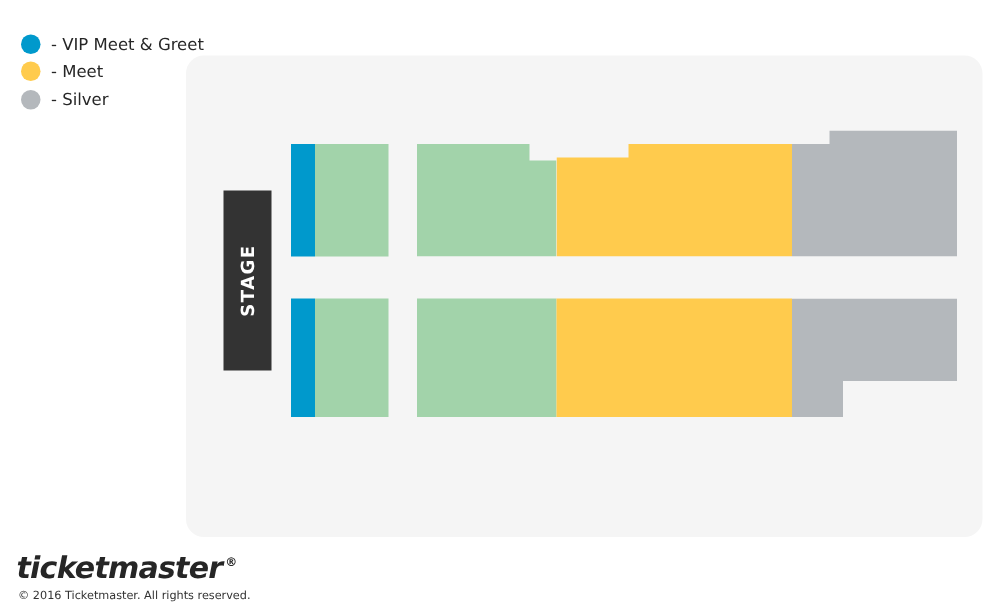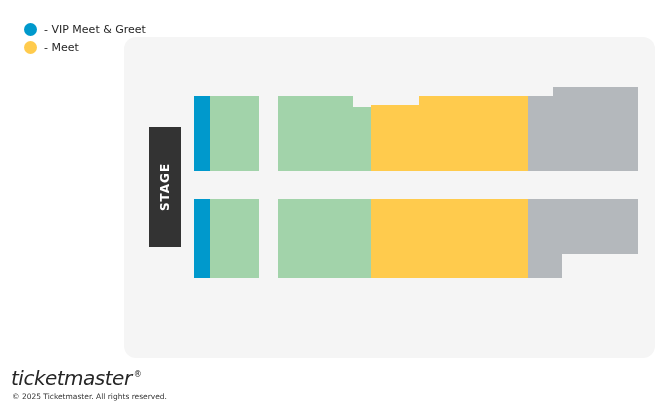--- a/index.html
+++ b/index.html
@@ -1,39 +1,43 @@
 <!DOCTYPE html>
 <html><head>
 <meta charset="utf-8">
 <style>
   html, body { margin:0; padding:0; }
   body { width:670px; height:410px; background:#ffffff; position:relative; overflow:hidden; font-family:"DejaVu Sans", sans-serif; }
-  .legend { position:absolute; left:24px; top:20px; }
+  .legend { position:absolute; left:14px; top:20px; }
   .legend-item { display:flex; align-items:center; height:18px; margin-bottom:0.5px; }
   .legend-dot { width:13px; height:13px; border-radius:50%; margin-right:7px; flex:none; }
   .legend-label { font-size:11px; color:#262626; white-space:nowrap; }
   .panel { position:absolute; left:124px; top:37px; width:531px; height:321px; background:#f5f5f5; border-radius:12px; }
   .stage { position:absolute; left:149px; top:127px; width:32px; height:120px; background:#333333; display:flex; align-items:center; justify-content:center; }
   .stage-label { color:#ffffff; font-weight:bold; font-size:12px; letter-spacing:1px; transform:rotate(-90deg); white-space:nowrap; }
   .sec { position:absolute; }
-  .logo { position:absolute; left:11px; top:366px; font-family:"DejaVu Sans", sans-serif; font-weight:normal; font-style:italic; font-size:20px; color:#262626; letter-spacing:-0.5px; }
+  .logo { position:absolute; left:11px; top:366px; font-family:"DejaVu Sans", sans-serif; font-weight:bold; font-style:italic; font-size:20px; color:#262626; letter-spacing:-0.5px; }
   .logo-reg { font-size:8px; vertical-align:top; position:relative; top:4px; margin-left:2px; font-style:normal; }
   .copyright { position:absolute; left:12px; top:392px; font-size:7.5px; color:#333333; white-space:nowrap; }
 </style>
 </head>
 <body>
 
 <div class="legend">
   <div class="legend-item">
     <span class="legend-dot" style="background:#0099cc"></span>
     <span class="legend-label">- VIP Meet &amp; Greet</span>
   </div>
   <div class="legend-item">
     <span class="legend-dot" style="background:#ffcb4d"></span>
     <span class="legend-label">- Meet</span>
+  </div>
+  <div class="legend-item">
+    <span class="legend-dot" style="background:#b4b8bc"></span>
+    <span class="legend-label">- Silver</span>
   </div>
 </div>
 
 <div class="panel"></div>
 
 <div class="stage">
   <span class="stage-label">STAGE</span>
 </div>
 
 <div class="sec" style="left:194px;top:96px;width:16px;height:75px;background:#0099cc"></div>
@@ -50,13 +54,13 @@
 
 <div class="sec" style="left:194px;top:199px;width:16px;height:79px;background:#0099cc"></div>
 <div class="sec" style="left:210px;top:199px;width:49px;height:79px;background:#a2d3aa"></div>
 <div class="sec" style="left:278px;top:199px;width:93px;height:79px;background:#a2d3aa"></div>
 <div class="sec" style="left:371px;top:199px;width:157px;height:79px;background:#ffcb4d"></div>
 <svg class="sec" style="left:528px;top:199px" width="110" height="79">
   <polygon points="0,0 110,0 110,55 34,55 34,79 0,79" fill="#b4b8bc"></polygon>
 </svg>
 
 <div class="logo"><span>ticketmaster</span><span class="logo-reg">®</span></div>
-<div class="copyright">© 2025 Ticketmaster. All rights reserved.</div>
+<div class="copyright">© 2016 Ticketmaster. All rights reserved.</div>
 
 </body></html>

